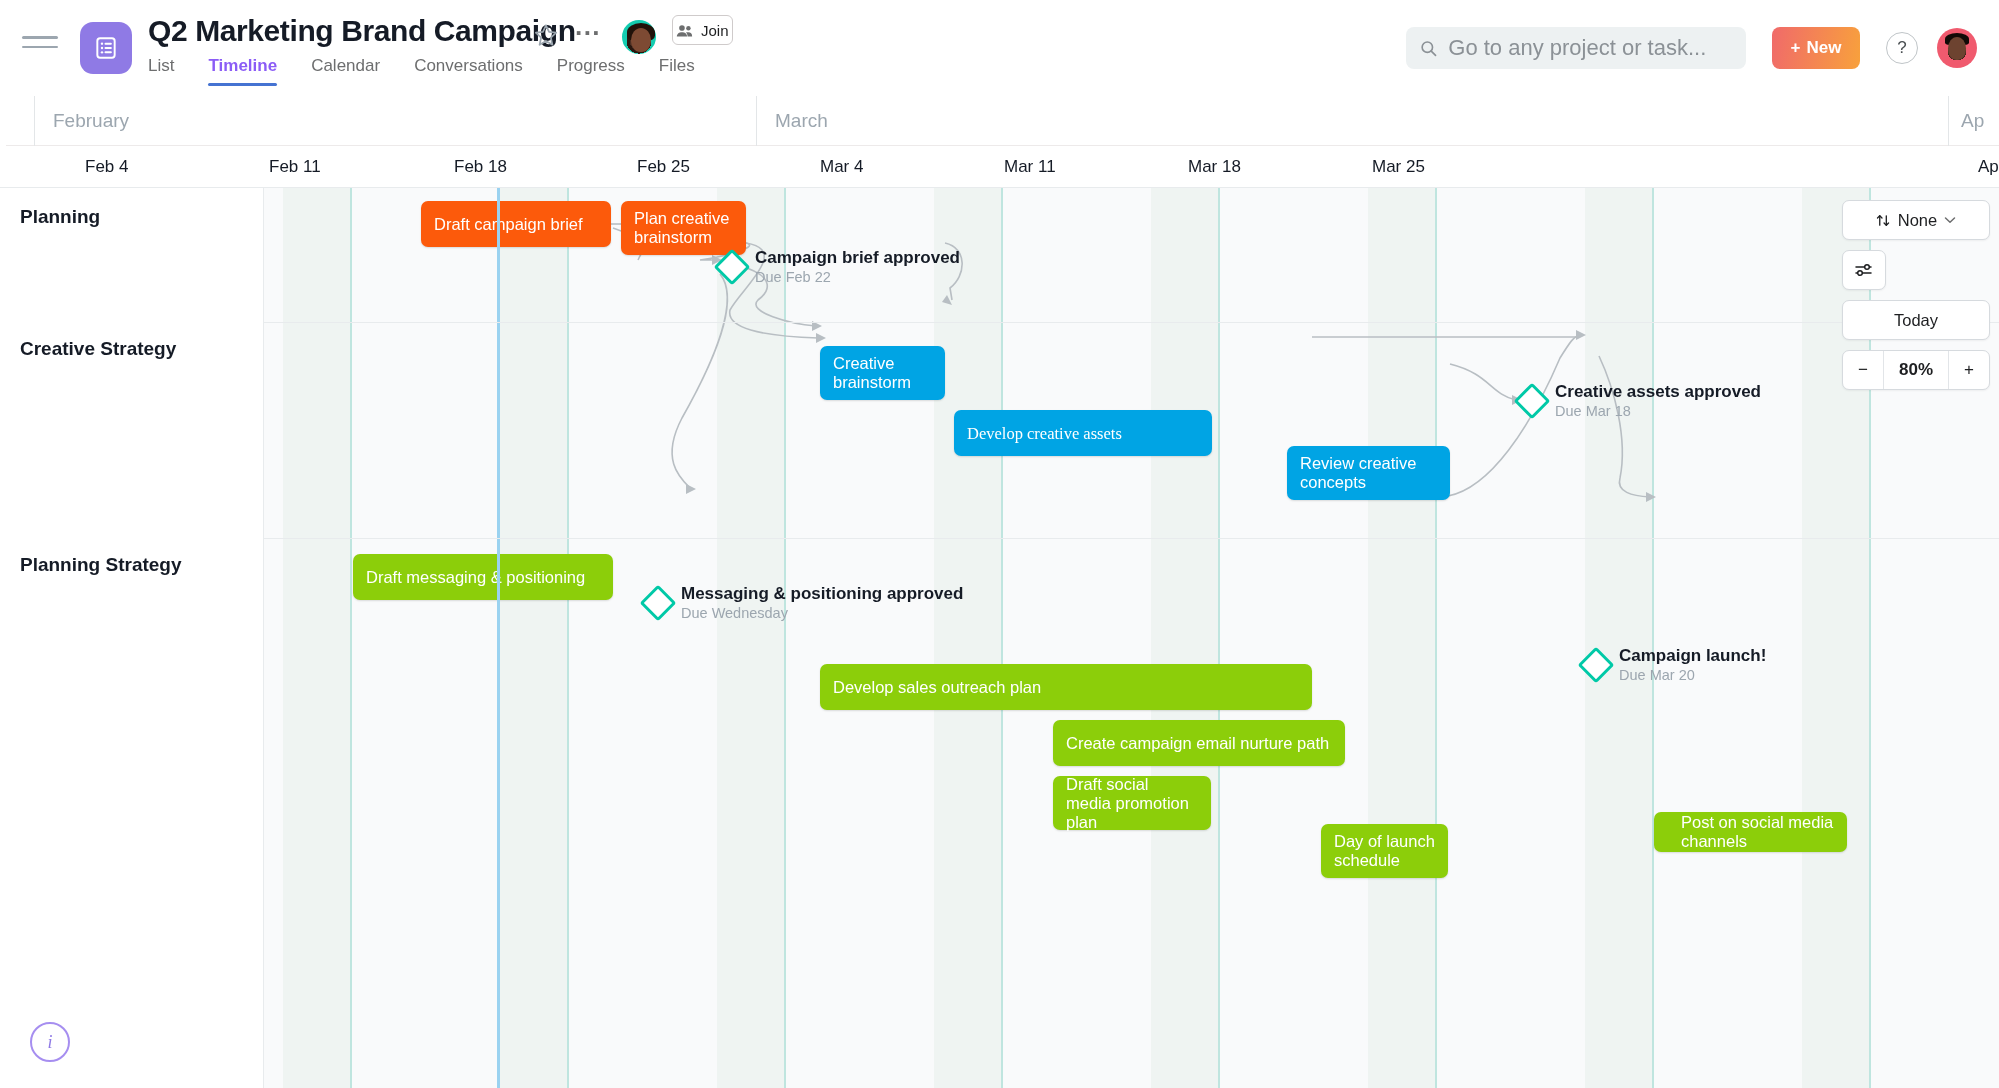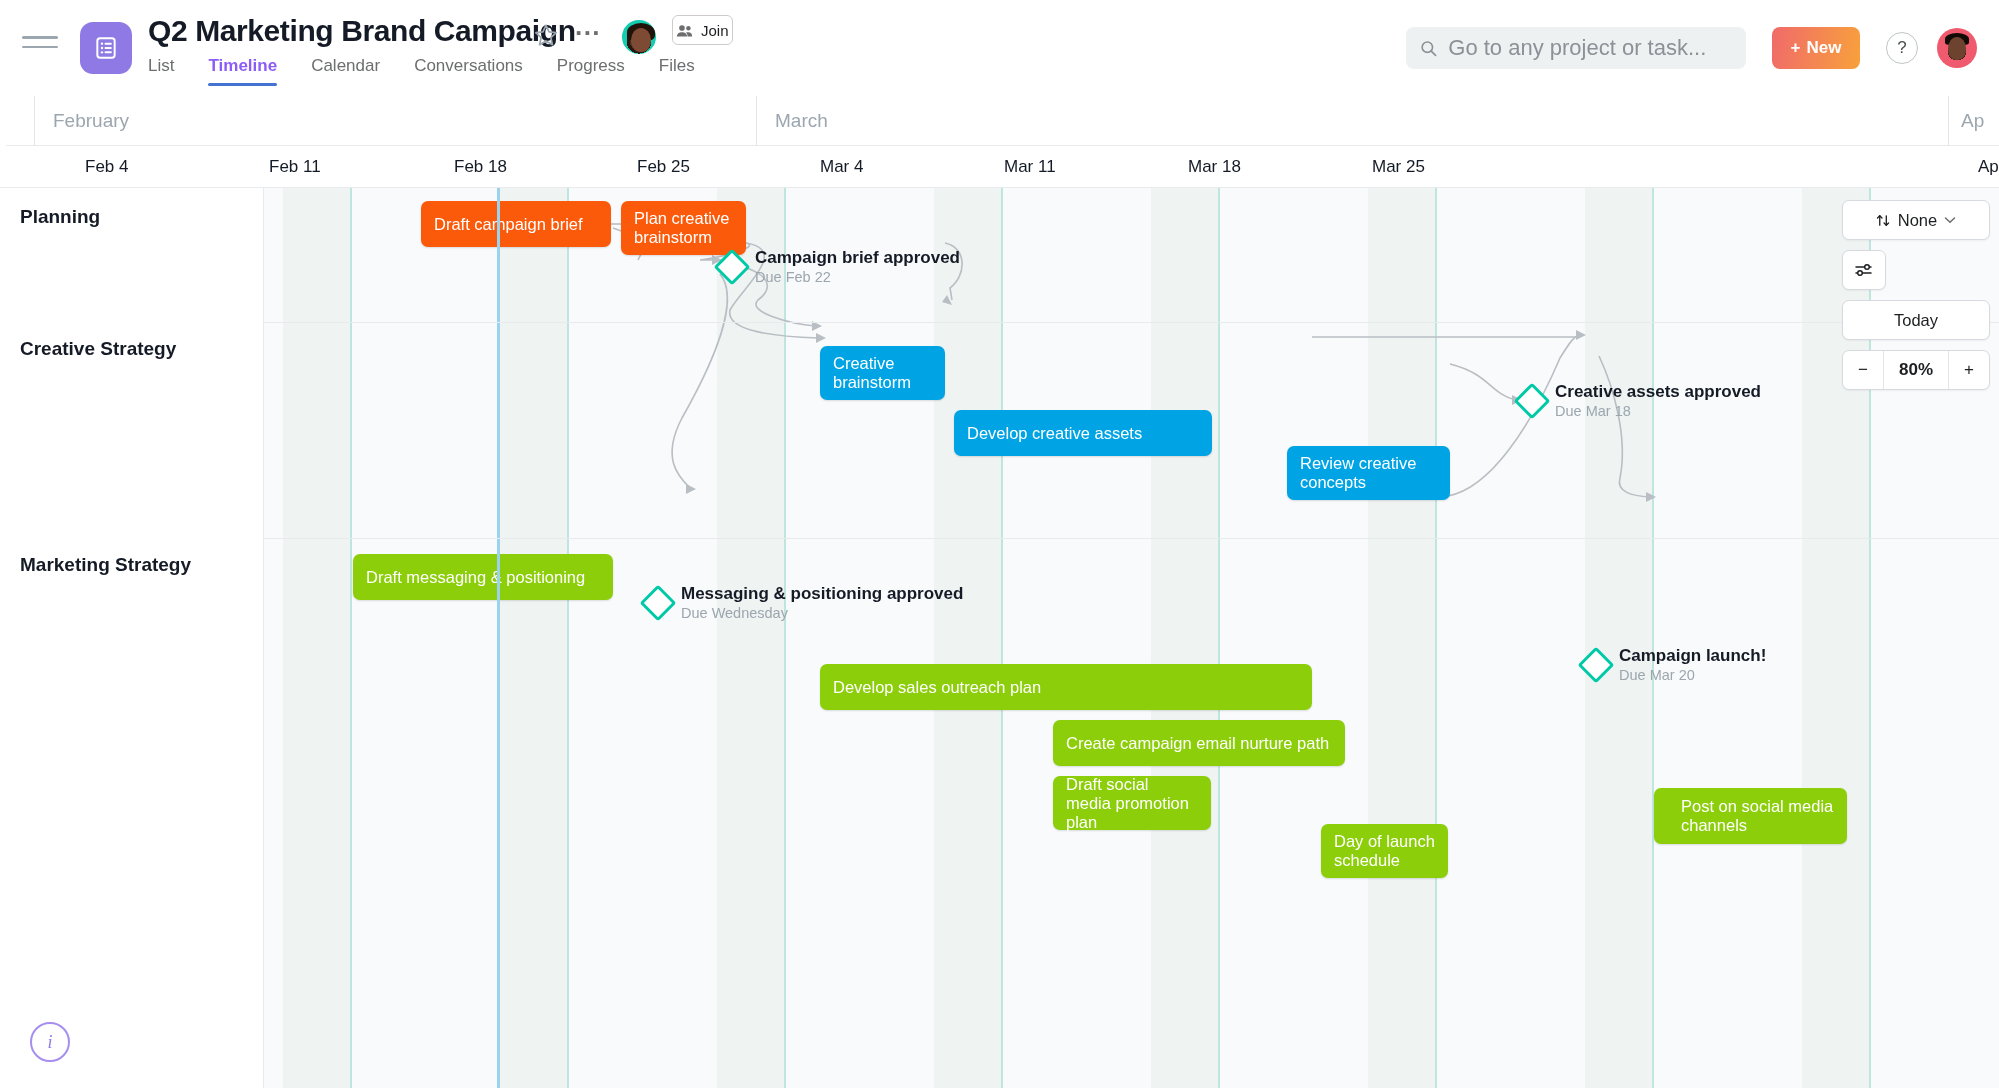--- a/index.html
+++ b/index.html
@@ -281,21 +281,21 @@
     <div class="bar orange" style="left:421px;top:13px;width:190px;height:46px;">
       <span>Draft campaign brief</span>
     </div>
     <div class="bar orange two" style="left:621px;top:13px;width:125px;height:54px;">
       <span>Plan creative brainstorm</span>
     </div>
 
     <div class="bar blue two" style="left:820px;top:158px;width:125px;height:54px;">
       <span>Creative brainstorm</span>
     </div>
-    <div class="bar blue" style="left:954px;top:222px;width:258px;height:46px;">
+    <div class="bar blue" style="left:954px;top:222px;width:258px;height:46px;font-family:Liberation Serif, serif;">
       <span>Develop creative assets</span>
     </div>
     <div class="bar blue two" style="left:1287px;top:258px;width:163px;height:54px;">
       <span>Review creative concepts</span>
     </div>
 
     <div class="bar green" style="left:353px;top:366px;width:260px;height:46px;">
       <span>Draft messaging &amp; positioning</span>
     </div>
     <div class="bar green" style="left:820px;top:476px;width:492px;height:46px;">
@@ -303,21 +303,21 @@
     </div>
     <div class="bar green" style="left:1053px;top:532px;width:292px;height:46px;">
       <span>Create campaign email nurture path</span>
     </div>
     <div class="bar green two" style="left:1053px;top:588px;width:158px;height:54px;">
       <span>Draft social media promotion plan</span>
     </div>
     <div class="bar green two" style="left:1321px;top:636px;width:127px;height:54px;">
       <span>Day of launch schedule</span>
     </div>
-    <div class="bar green two" style="left:1654px;top:600px;width:193px;height:56px;padding-left:27px;">
+    <div class="bar green two" style="left:1654px;top:624px;width:193px;height:40px;padding-left:27px;">
       <span>Post on social media channels</span>
     </div>
 
     <div class="ms" style="left:719px;top:66px;">
       <div class="dia"></div>
       <div class="mtitle">Campaign brief approved</div>
       <div class="mdue">Due Feb 22</div>
     </div>
 
     <div class="ms" style="left:1519px;top:200px;">
@@ -334,21 +334,21 @@
 
     <div class="ms" style="left:1583px;top:464px;">
       <div class="dia"></div>
       <div class="mtitle">Campaign launch!</div>
       <div class="mdue">Due Mar 20</div>
     </div>
 
     <div class="sidebar">
       <div class="sec-label" style="top:18px;">Planning</div>
       <div class="sec-label" style="top:150px;">Creative Strategy</div>
-      <div class="sec-label" style="top:366px;">Marketing Strategy</div>
+      <div class="sec-label" style="top:366px;">Planning Strategy</div>
     </div>
   </div>
 
   <div class="tl-controls">
     <div class="ctl">
       <svg width="15" height="15" viewBox="0 0 16 16" stroke="#1e1f21" stroke-width="1.4" fill="none">
         <line x1="4" y1="13" x2="4" y2="3" stroke-linecap="round"></line>
           <polyline points="1.6,5.4 4,3 6.4,5.4" stroke-linecap="round" stroke-linejoin="round"></polyline>
         <line x1="11" y1="3" x2="11" y2="13" stroke-linecap="round"></line>
           <polyline points="8.6,10.6 11,13 13.4,10.6" stroke-linecap="round" stroke-linejoin="round"></polyline>

